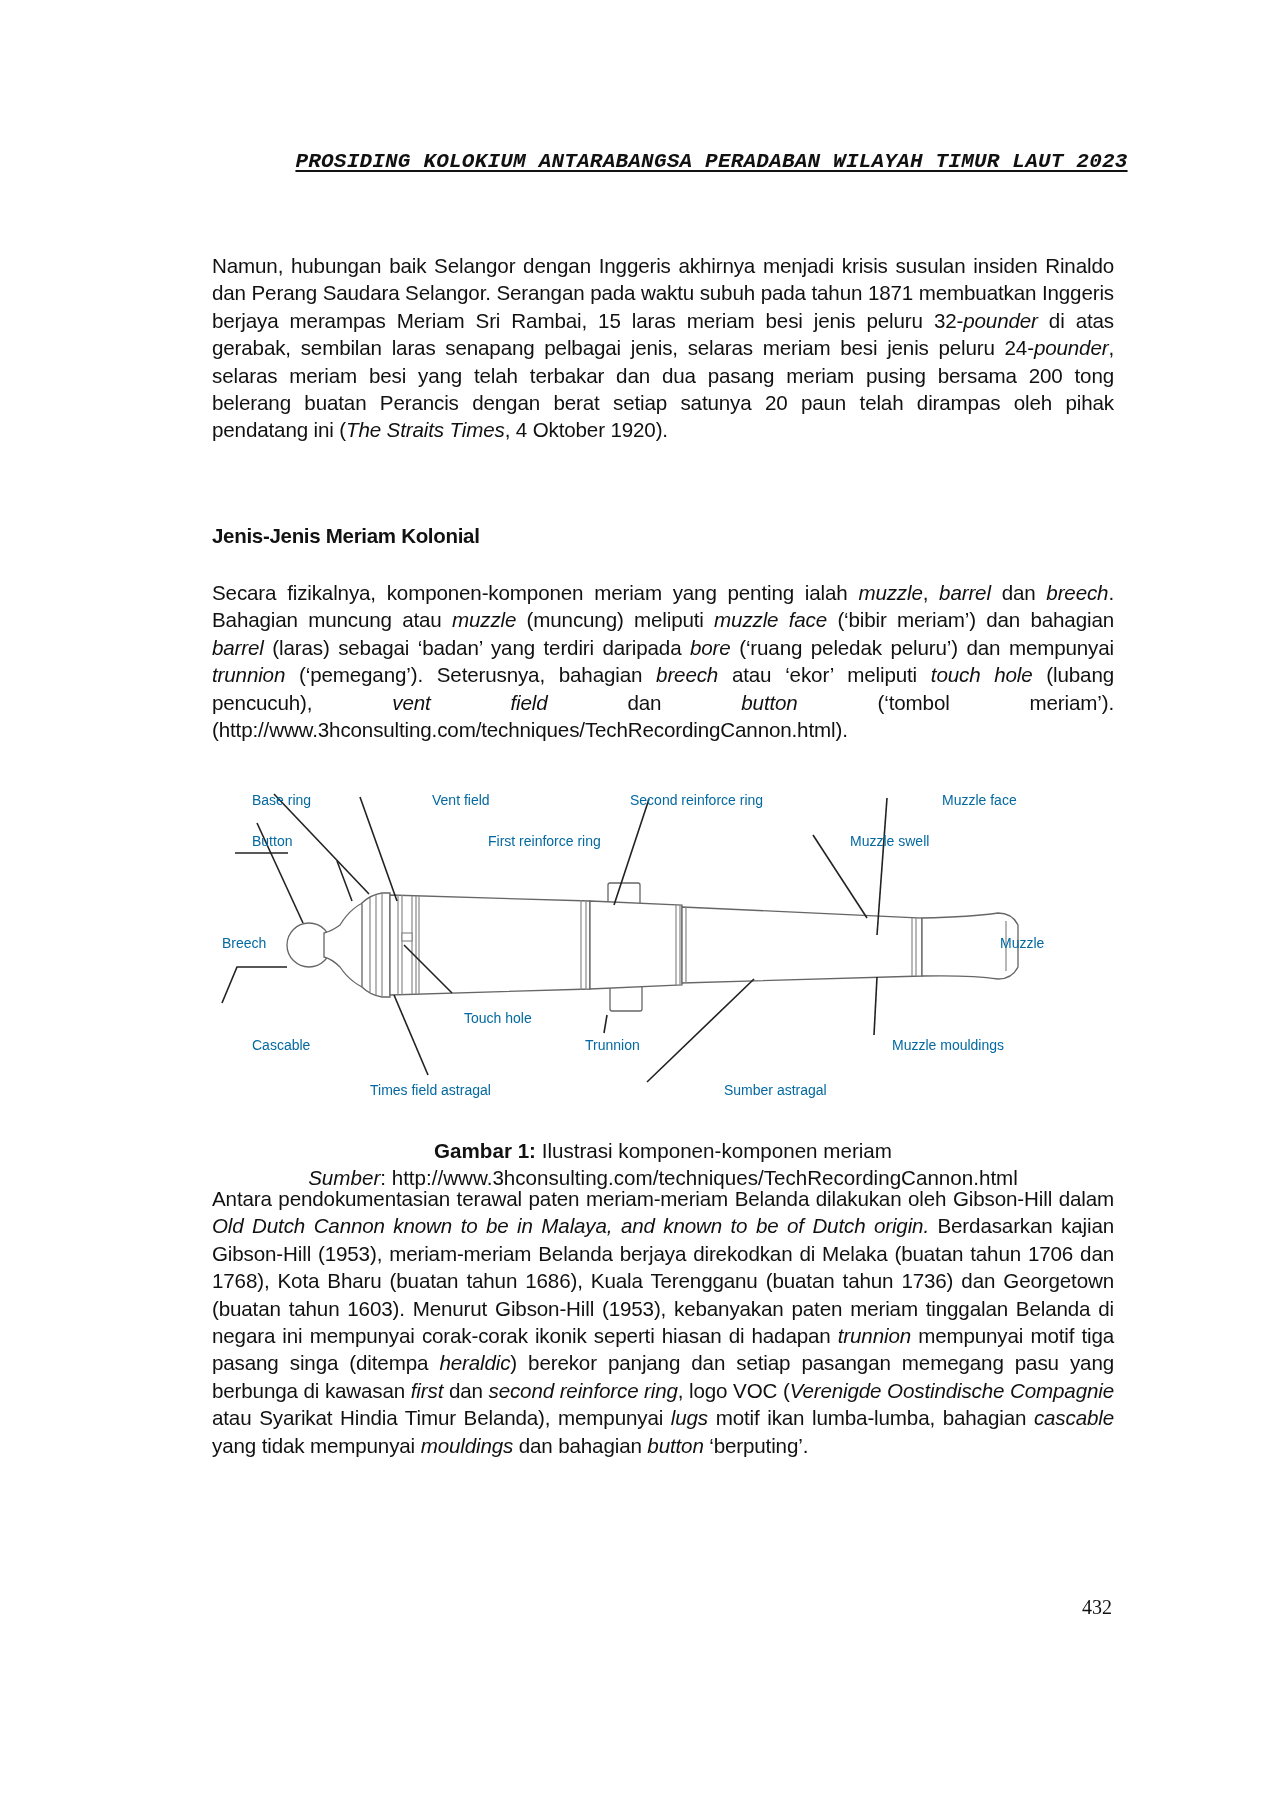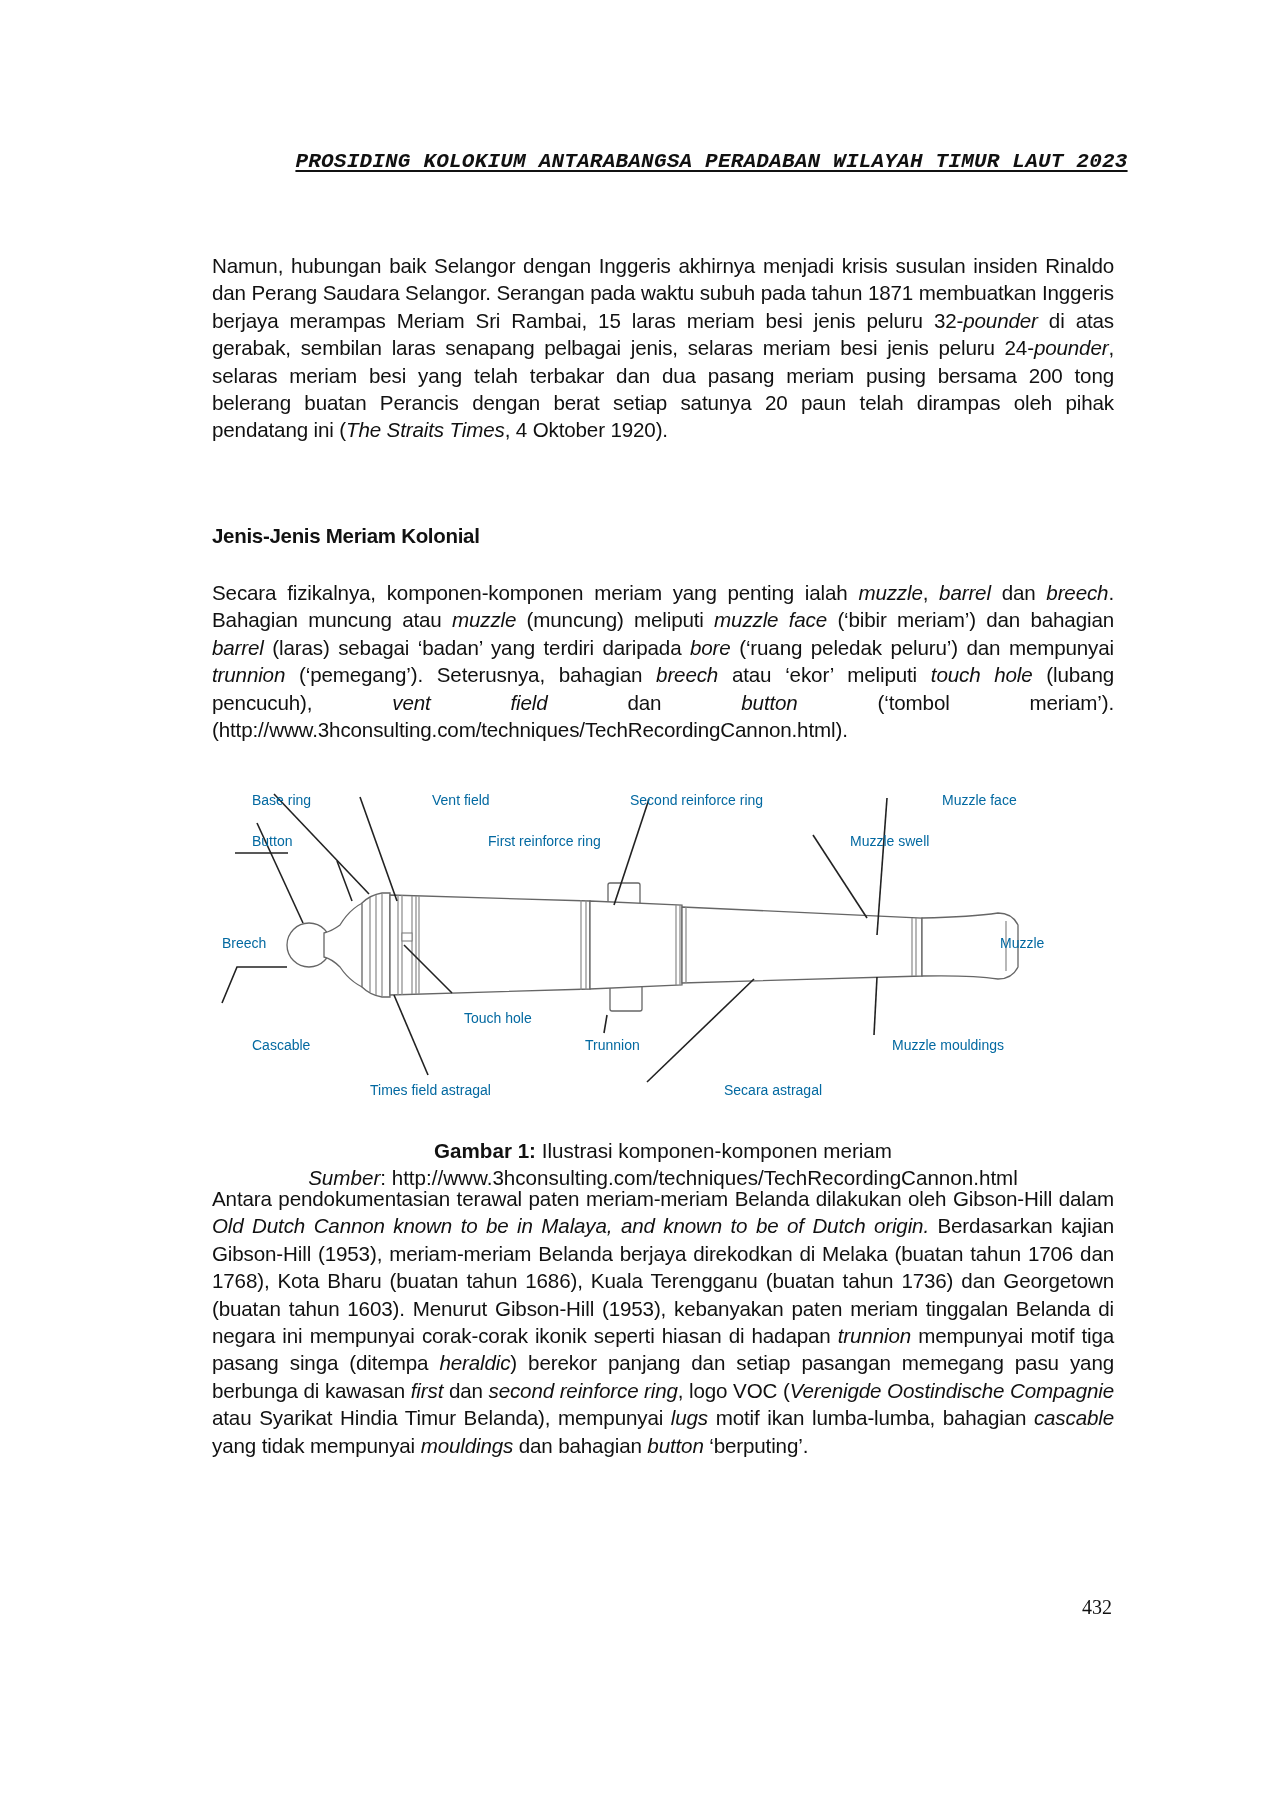--- a/index.html
+++ b/index.html
@@ -117,21 +117,21 @@
   <div class="lbl" style="left:40px;top:48px;">Button</div>
   <div class="lbl" style="left:268px;top:48px;margin-left:8px;">First reinforce ring</div>
   <div class="lbl" style="left:613px;top:48px;margin-left:25px;">Muzzle swell</div>
   <div class="lbl" style="left:10px;top:150px;">Breech</div>
   <div class="lbl" style="left:788px;top:150px;">Muzzle</div>
   <div class="lbl" style="left:252px;top:225px;">Touch hole</div>
   <div class="lbl" style="left:40px;top:252px;">Cascable</div>
   <div class="lbl" style="left:373px;top:252px;">Trunnion</div>
   <div class="lbl" style="left:680px;top:252px;">Muzzle mouldings</div>
   <div class="lbl" style="left:158px;top:297px;">Times field astragal</div>
-  <div class="lbl" style="left:512px;top:297px;">Secara astragal</div>
+  <div class="lbl" style="left:512px;top:297px;">Sumber astragal</div>
 </div>
 
 <div class="caption" id="cap1">
   <b>Gambar 1:</b><span> Ilustrasi komponen-komponen meriam</span>
 </div>
 <div class="caption" id="cap2">
   <i>Sumber</i><span>: http://www.3hconsulting.com/techniques/TechRecordingCannon.html</span>
 </div>
 
 <div class="body-text" id="p3"><span>Antara pendokumentasian terawal paten meriam-meriam Belanda dilakukan oleh Gibson-Hill dalam </span><i>Old Dutch Cannon known to be in Malaya, and known to be of Dutch origin.</i><span> Berdasarkan kajian Gibson-Hill (1953), meriam-meriam Belanda berjaya direkodkan di Melaka (buatan tahun 1706 dan 1768), Kota Bharu (buatan tahun 1686), Kuala Terengganu (buatan tahun 1736) dan Georgetown (buatan tahun 1603). Menurut Gibson-Hill (1953), kebanyakan paten meriam tinggalan Belanda di negara ini mempunyai corak-corak ikonik seperti hiasan di hadapan </span><i>trunnion</i><span> mempunyai motif tiga pasang singa (ditempa </span><i>heraldic</i><span>) berekor panjang dan setiap pasangan memegang pasu yang berbunga di kawasan </span><i>first</i><span> dan </span><i>second reinforce ring</i><span>, logo VOC (</span><i>Verenigde Oostindische Compagnie</i><span> atau Syarikat Hindia Timur Belanda), mempunyai </span><i>lugs</i><span> motif ikan lumba-lumba, bahagian </span><i>cascable</i><span> yang tidak mempunyai </span><i>mouldings</i><span> dan bahagian </span><i>button</i><span> ‘berputing’.</span></div>

